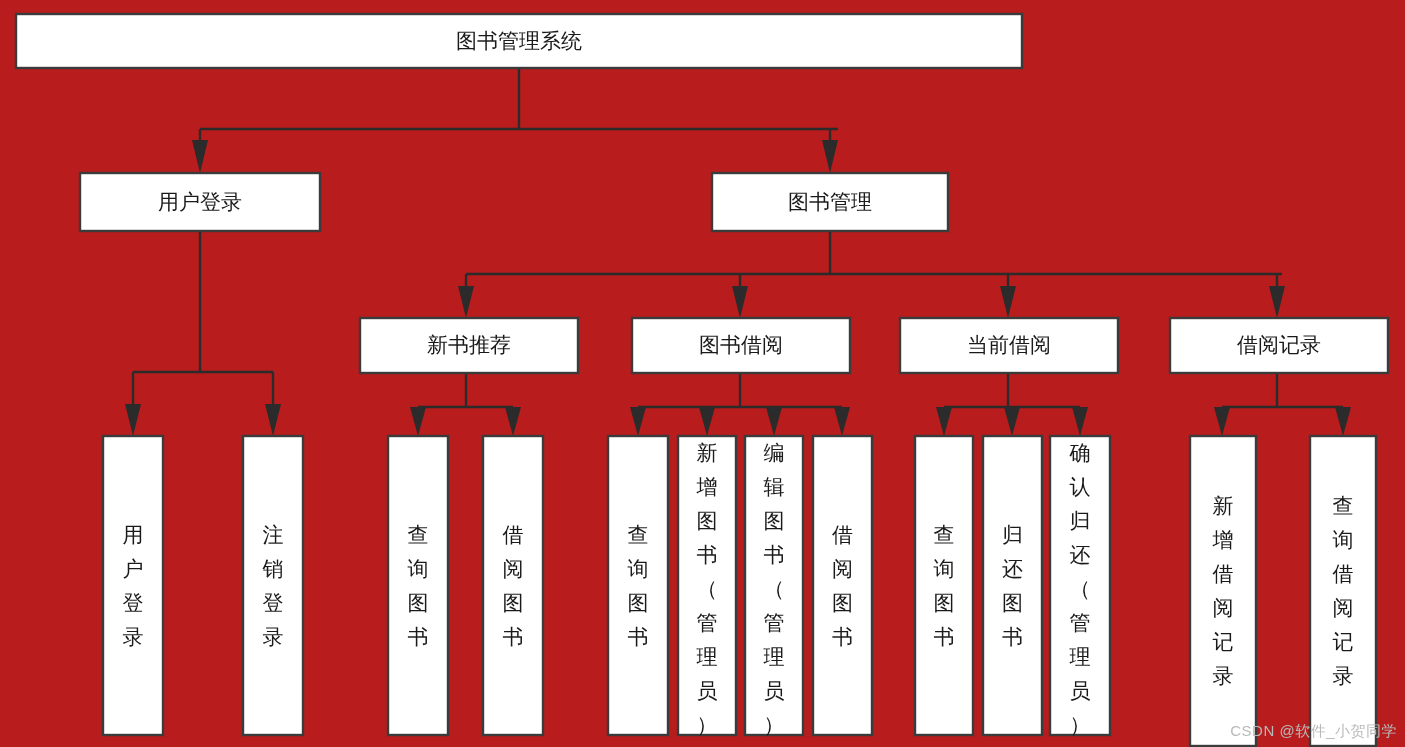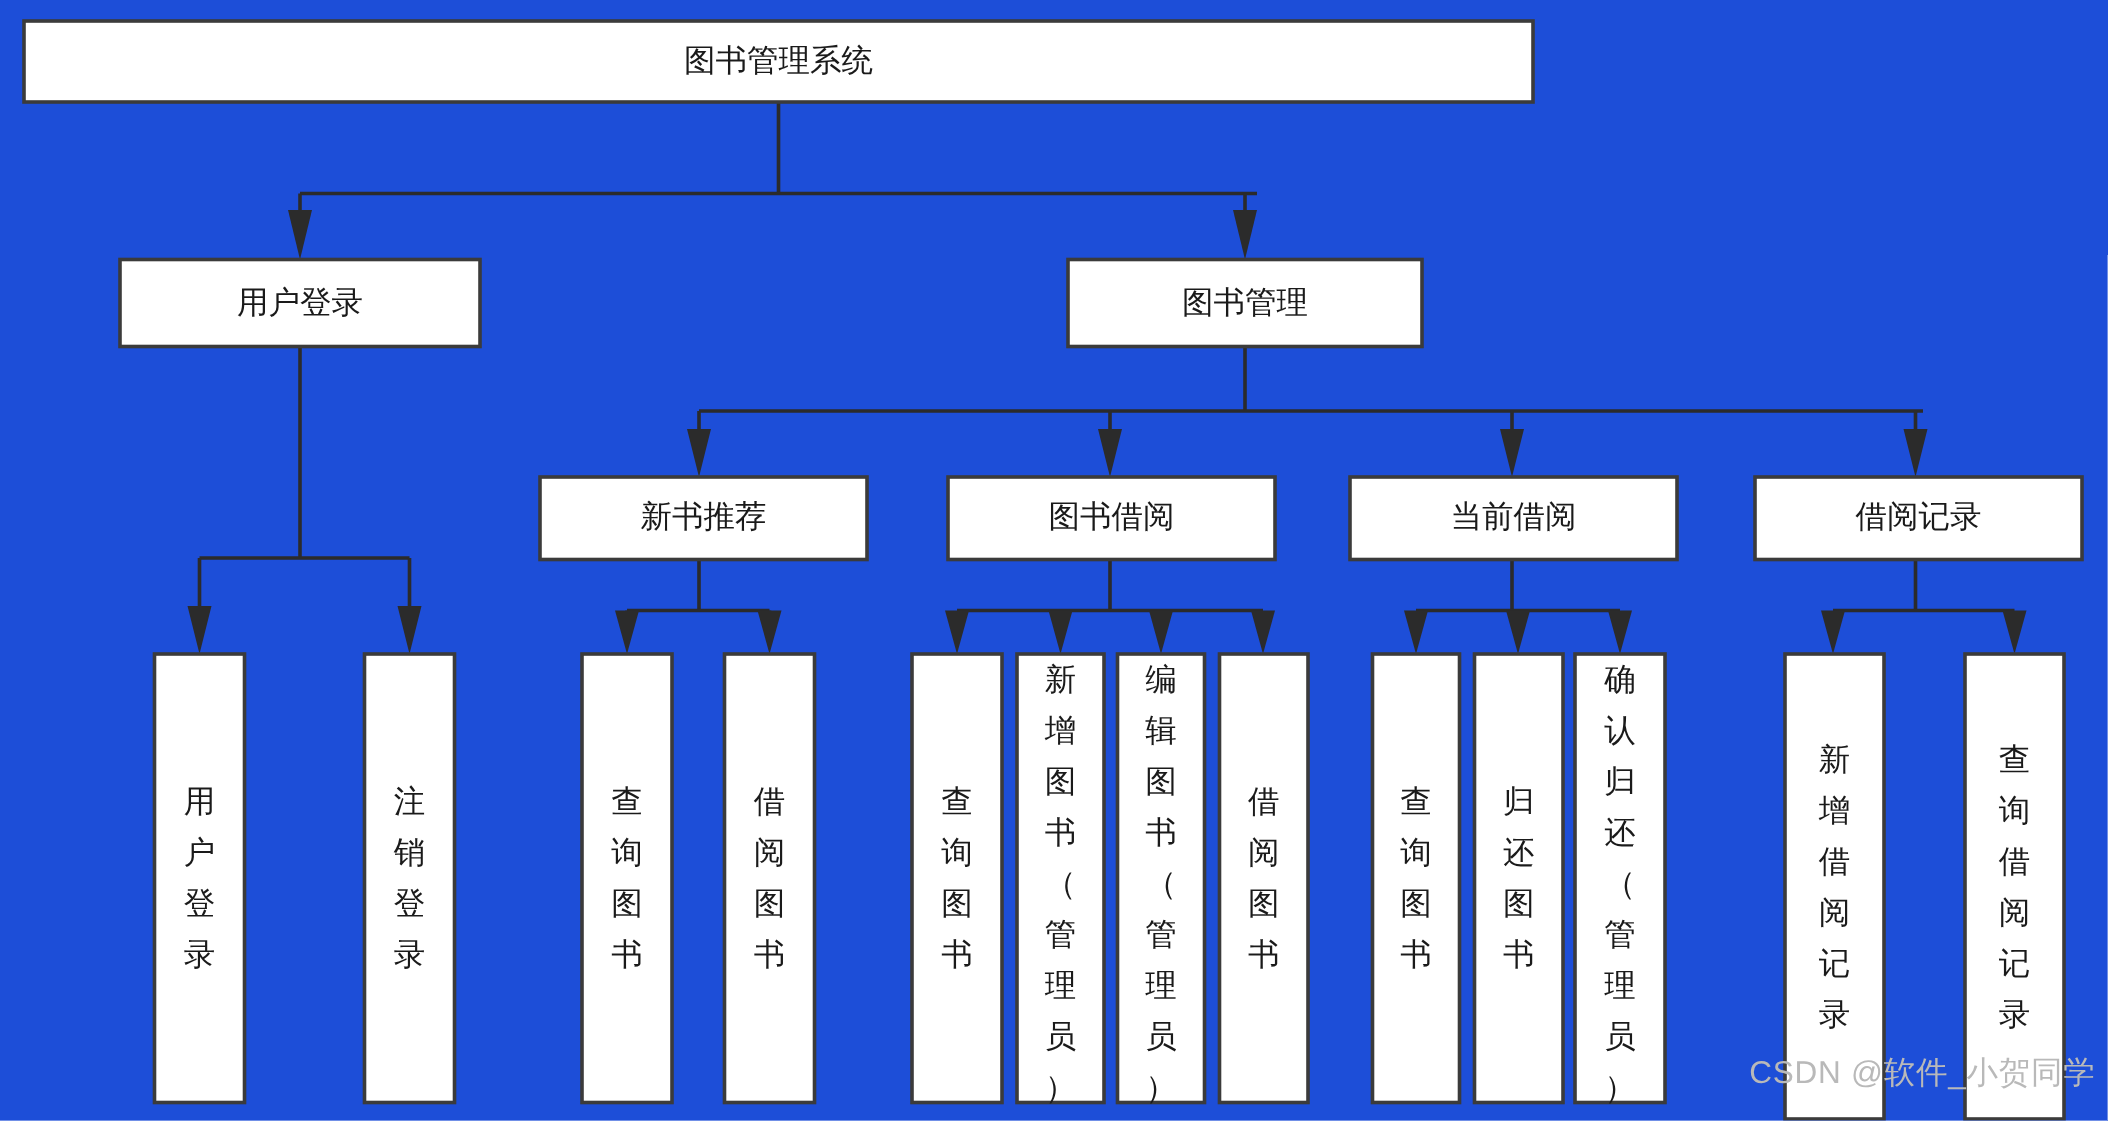--- a/index.html
+++ b/index.html
@@ -10,21 +10,21 @@
   body {
     width: 1405px;
     height: 747px;
     font-family: "Liberation Sans", "DejaVu Sans", sans-serif;
     overflow: hidden;
   }
   #diagram-root {
     position: relative;
     width: 1405px;
     height: 747px;
-    background: #1d4ed8;
+    background: #b91c1c;
   }
   svg.chart-svg {
     position: absolute;
     left: 0;
     top: 0;
     width: 1405px;
     height: 747px;
     display: block;
   }
   .node-box {
@@ -51,23 +51,23 @@
     fill: none;
     stroke-linecap: butt;
   }
   .arrow-head {
     fill: #2b2b2b;
     stroke: none;
   }
   .watermark {
     position: absolute;
     right: 8px;
-    bottom: 18px;
-    font-family: "Liberation Sans", "DejaVu Sans", sans-serif;
-    font-size: 21px;
+    bottom: 6px;
+    font-family: "Liberation Sans", "DejaVu Sans", sans-serif;
+    font-size: 15px;
     color: #b9b9b9;
     letter-spacing: 0.5px;
     white-space: nowrap;
     user-select: none;
   }
 </style>
 </head>
 <body>
 
 <div id="diagram-root">

